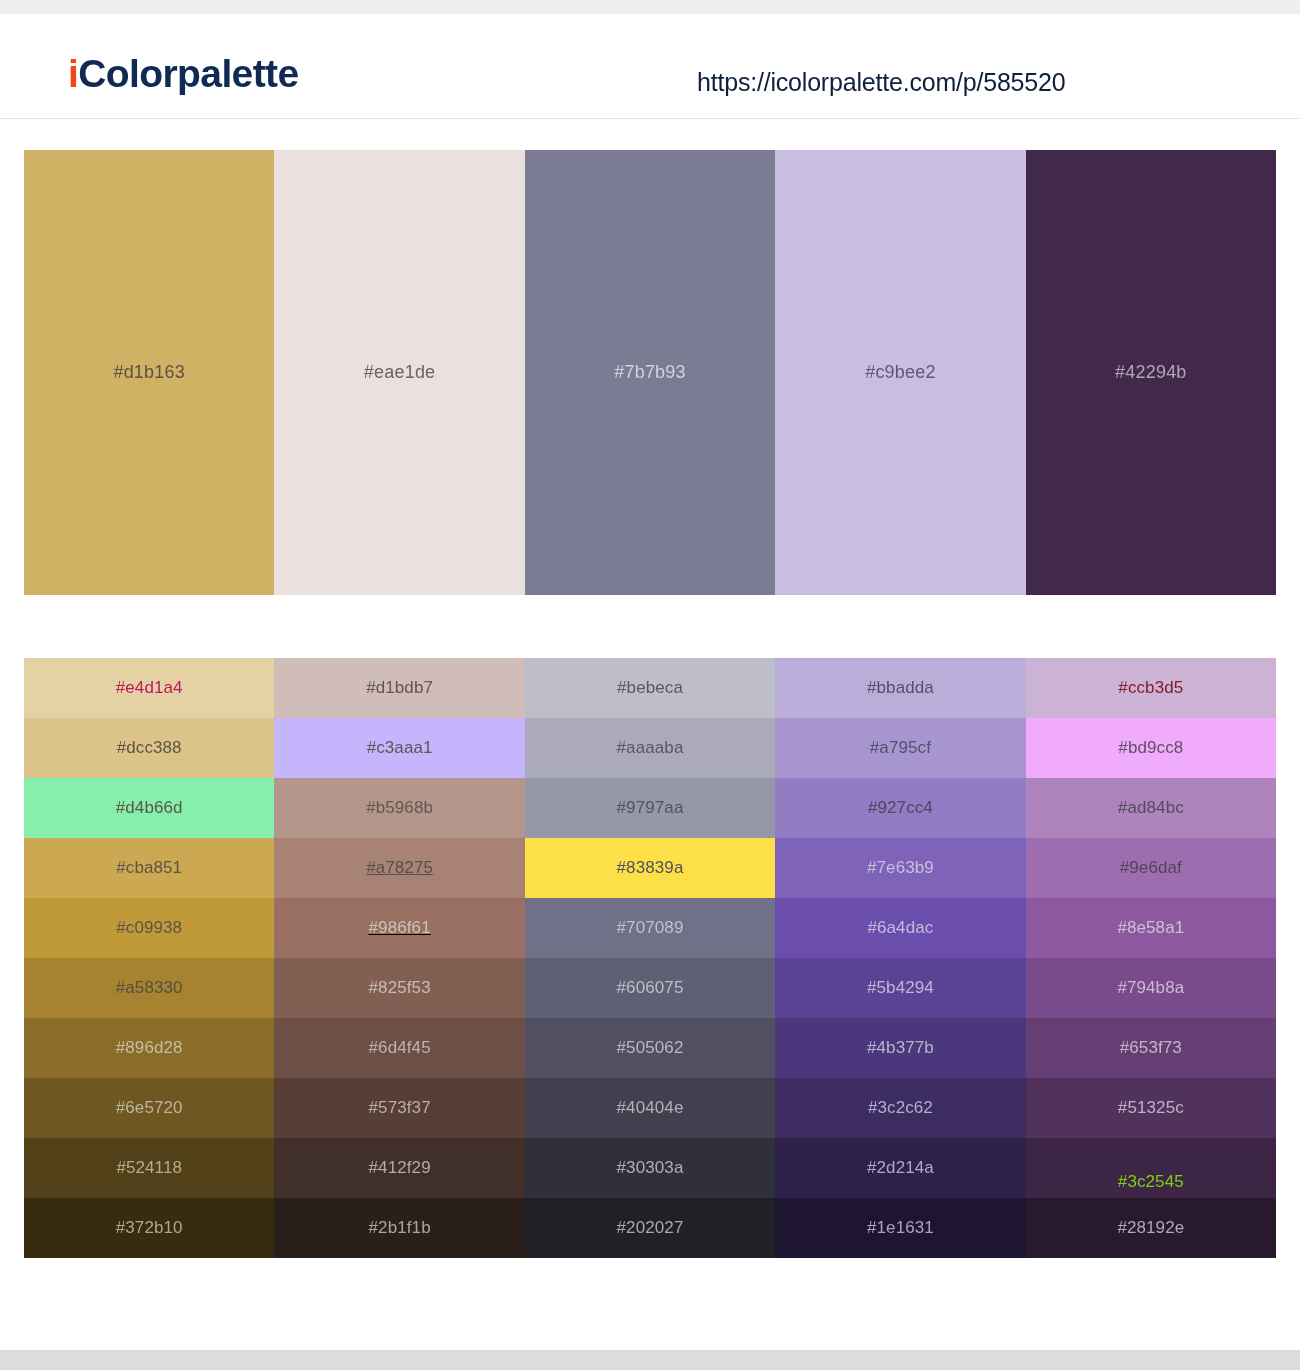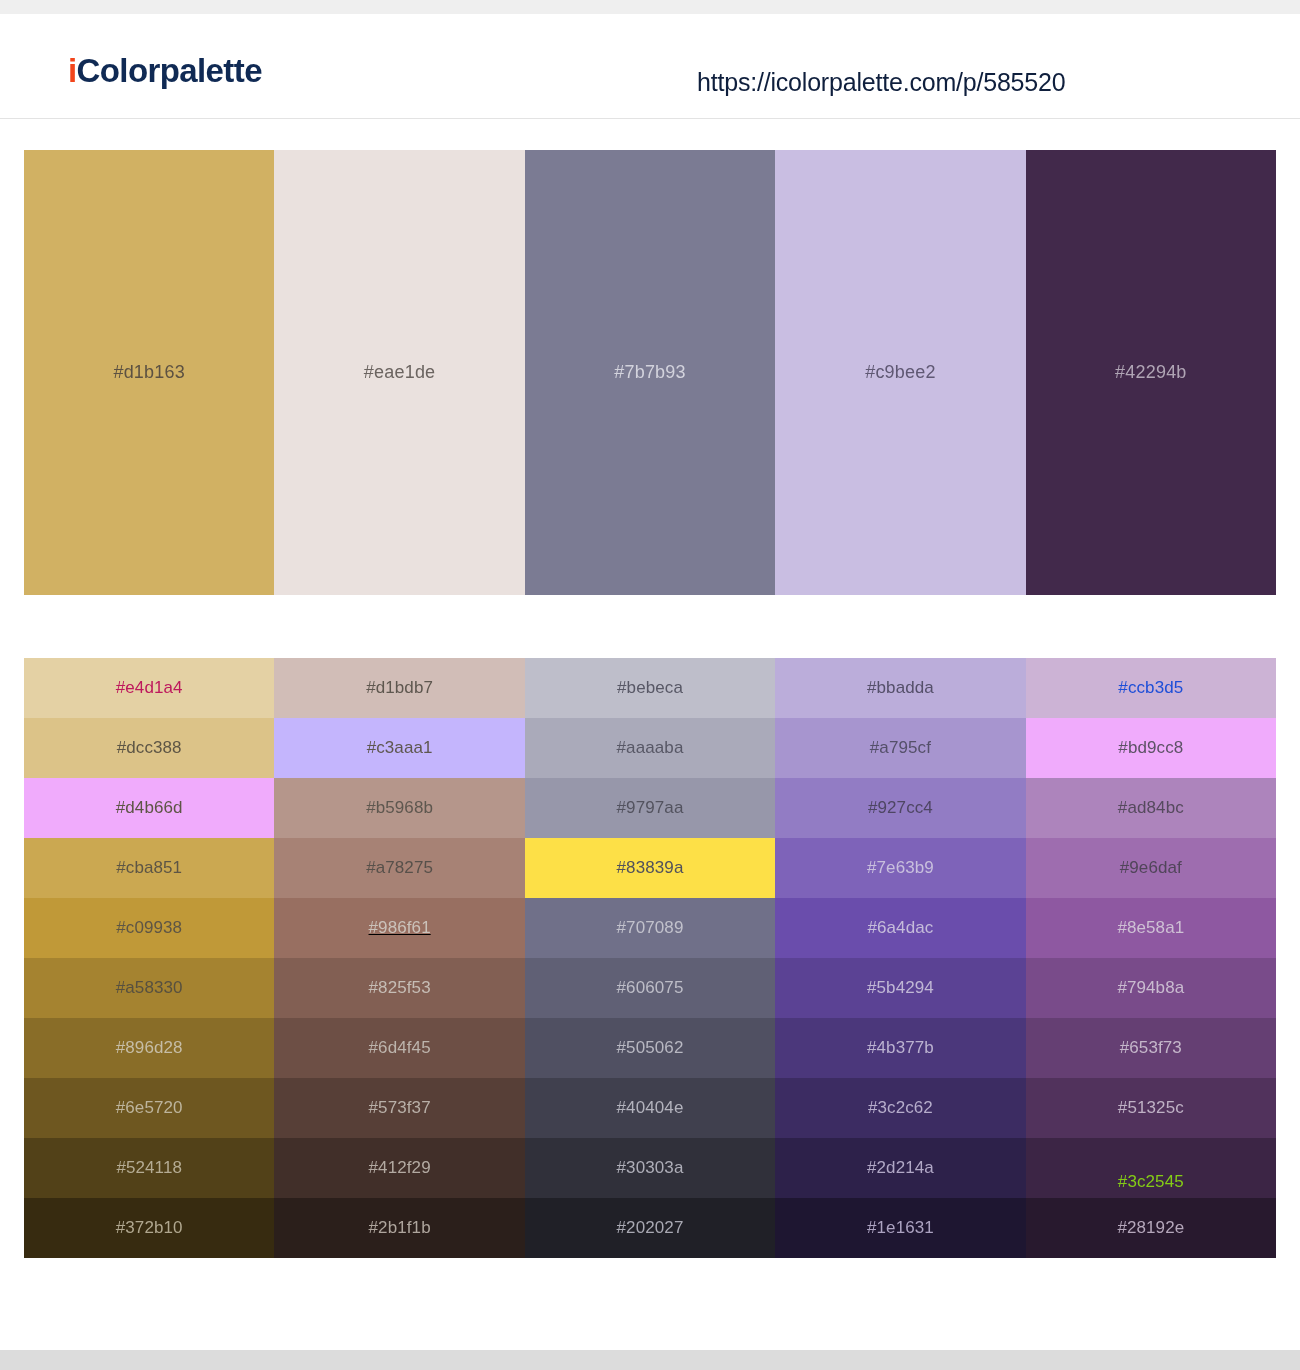--- a/index.html
+++ b/index.html
@@ -26,21 +26,21 @@
   .header {
     height: 104px;
     background: #ffffff;
     border-bottom: 1px solid #e3e3e3;
     position: relative;
   }
   .logo {
     position: absolute;
     left: 68px;
     top: 40px;
-    font-size: 33px;
+    font-size: 39px;
     font-weight: bold;
     letter-spacing: -0.6px;
     line-height: 1;
     white-space: nowrap;
   }
   .logo .logo-i {
     color: #f2451b;
   }
   .logo .logo-rest {
     color: #102a54;
@@ -141,21 +141,21 @@
 </div>
 
 <div class="shades-wrap">
   <div class="shade-col">
       <div class="shade-cell" style="background: rgb(228, 209, 164);">
         <span class="hex" style="color: #be185d;">#e4d1a4</span>
       </div>
       <div class="shade-cell" style="background: rgb(220, 195, 136);">
         <span class="hex" style="color: rgb(93, 85, 69);">#dcc388</span>
       </div>
-      <div class="shade-cell" style="background: #f0abfc;">
+      <div class="shade-cell" style="background: #86efac;">
         <span class="hex" style="color: rgb(93, 85, 69);">#d4b66d</span>
       </div>
       <div class="shade-cell" style="background: rgb(203, 168, 81);">
         <span class="hex" style="color: rgb(93, 85, 69);">#cba851</span>
       </div>
       <div class="shade-cell" style="background: rgb(192, 153, 56);">
         <span class="hex" style="color: rgb(93, 85, 69);">#c09938</span>
       </div>
       <div class="shade-cell" style="background: rgb(165, 131, 48);">
         <span class="hex" style="color: rgb(87, 80, 63);">#a58330</span>
@@ -177,21 +177,21 @@
       <div class="shade-cell" style="background: rgb(209, 189, 183);">
         <span class="hex" style="color: rgb(94, 87, 79);">#d1bdb7</span>
       </div>
       <div class="shade-cell" style="background: #c4b5fd;">
         <span class="hex" style="color: rgb(94, 87, 79);">#c3aaa1</span>
       </div>
       <div class="shade-cell" style="background: rgb(181, 150, 139);">
         <span class="hex" style="color: rgb(94, 87, 79);">#b5968b</span>
       </div>
       <div class="shade-cell" style="background: rgb(167, 130, 117);">
-        <span class="hex" style="color: rgb(87, 80, 74);">#a78275</span>
+        <span class="hex" style="color: rgb(87, 80, 74); text-decoration: underline;">#a78275</span>
       </div>
       <div class="shade-cell" style="background: rgb(152, 111, 97); text-decoration: underline;">
         <span class="hex" style="color: rgb(203, 194, 186);">#986f61</span>
       </div>
       <div class="shade-cell" style="background: rgb(130, 95, 83);">
         <span class="hex" style="color: rgb(198, 189, 181);">#825f53</span>
       </div>
       <div class="shade-cell" style="background: rgb(109, 79, 69);">
         <span class="hex" style="color: rgb(189, 180, 172);">#6d4f45</span>
       </div>
@@ -264,21 +264,21 @@
       </div>
       <div class="shade-cell" style="background: rgb(45, 33, 74);">
         <span class="hex" style="color: rgb(177, 168, 198);">#2d214a</span>
       </div>
       <div class="shade-cell" style="background: rgb(30, 22, 49);">
         <span class="hex" style="color: rgb(172, 163, 193);">#1e1631</span>
       </div>
     </div>
   <div class="shade-col">
       <div class="shade-cell" style="background: rgb(204, 179, 213);">
-        <span class="hex" style="color: #1d4ed8;">#ccb3d5</span>
+        <span class="hex" style="color: #7f1d1d;">#ccb3d5</span>
       </div>
       <div class="shade-cell" style="background: #f0abfc;">
         <span class="hex" style="color: rgb(93, 82, 102);">#bd9cc8</span>
       </div>
       <div class="shade-cell" style="background: rgb(173, 132, 188);">
         <span class="hex" style="color: rgb(86, 74, 94);">#ad84bc</span>
       </div>
       <div class="shade-cell" style="background: rgb(158, 109, 175);">
         <span class="hex" style="color: rgb(81, 69, 90);">#9e6daf</span>
       </div>

